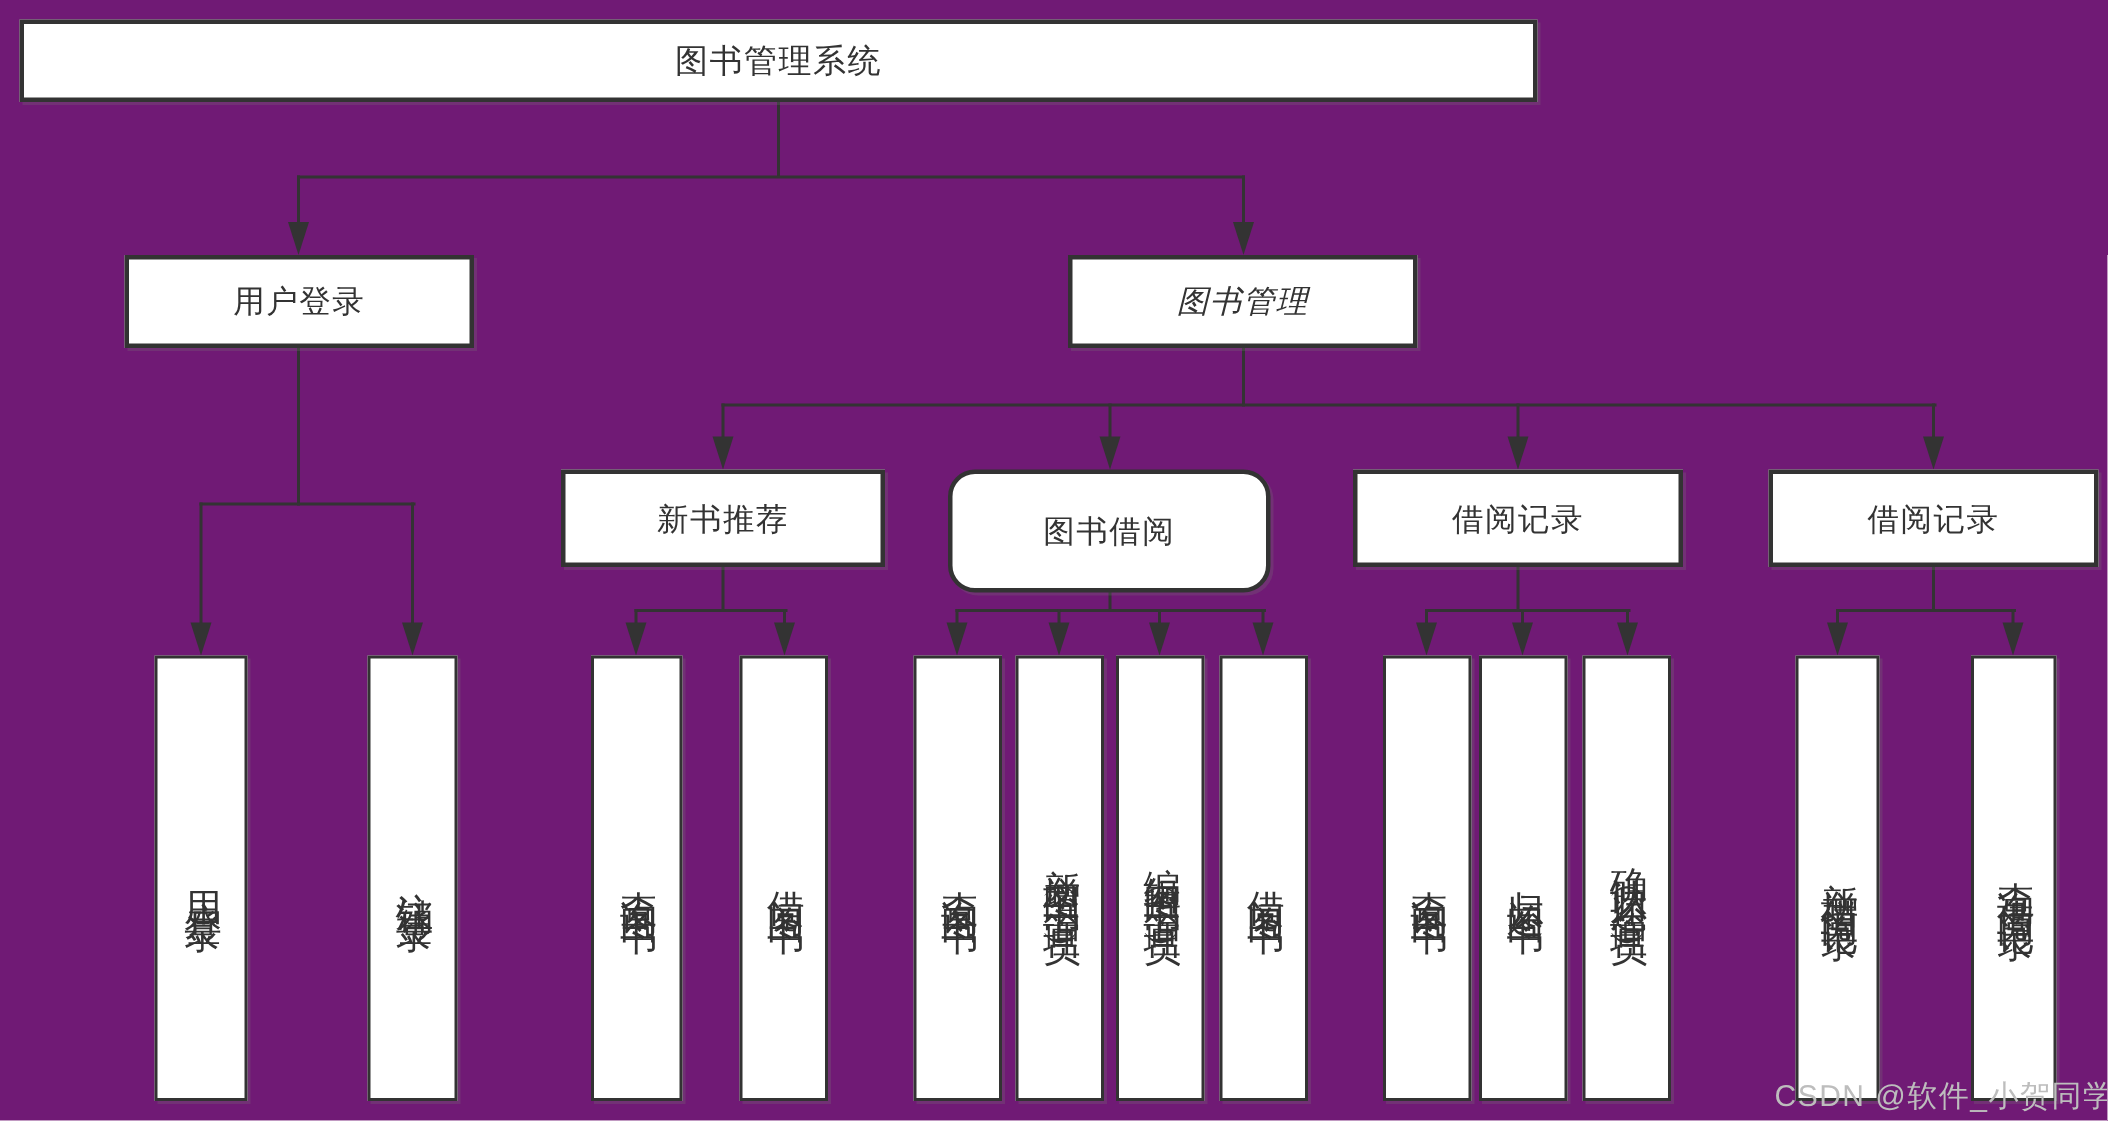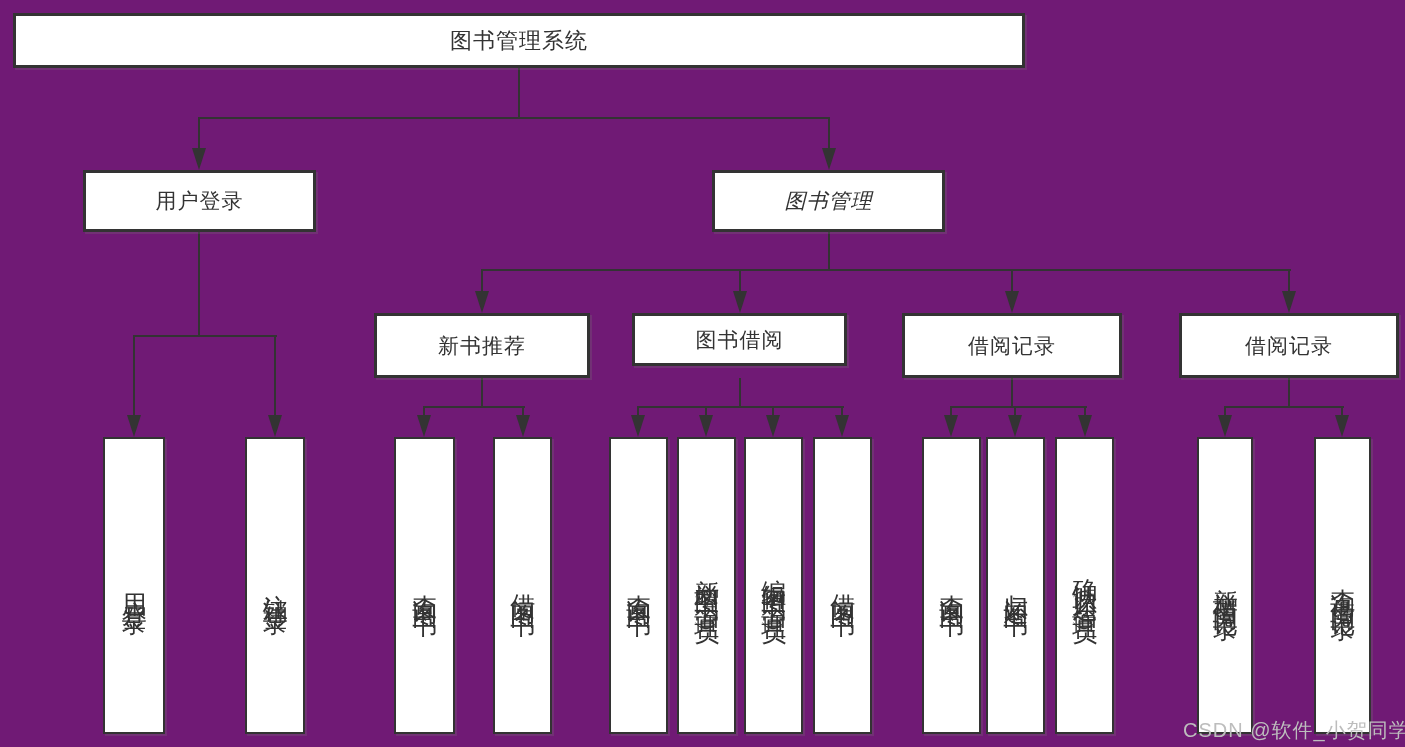--- a/index.html
+++ b/index.html
@@ -133,21 +133,21 @@
   <div class="hbox" style="left:83px;top:170px;width:233px;height:62px;">
     <span>用户登录</span>
   </div>
   <div class="hbox" style="left:712px;top:170px;width:233px;height:62px;font-style:italic;">
     <span>图书管理</span>
   </div>
 
   <div class="hbox" style="left:374px;top:313px;width:216px;height:65px;">
     <span>新书推荐</span>
   </div>
-  <div class="hbox" style="left:632px;top:313px;width:215px;height:53px;">
+  <div class="hbox" style="left:632px;top:313px;width:215px;height:82px;border-radius:18px;">
     <span>图书借阅</span>
   </div>
   <div class="hbox" style="left:902px;top:313px;width:220px;height:65px;">
     <span>借阅记录</span>
   </div>
   <div class="hbox" style="left:1179px;top:313px;width:220px;height:65px;justify-content:center;">
     <span>借阅记录</span>
   </div>
 
   <div class="vbox" style="left:103px;width:62px;">

